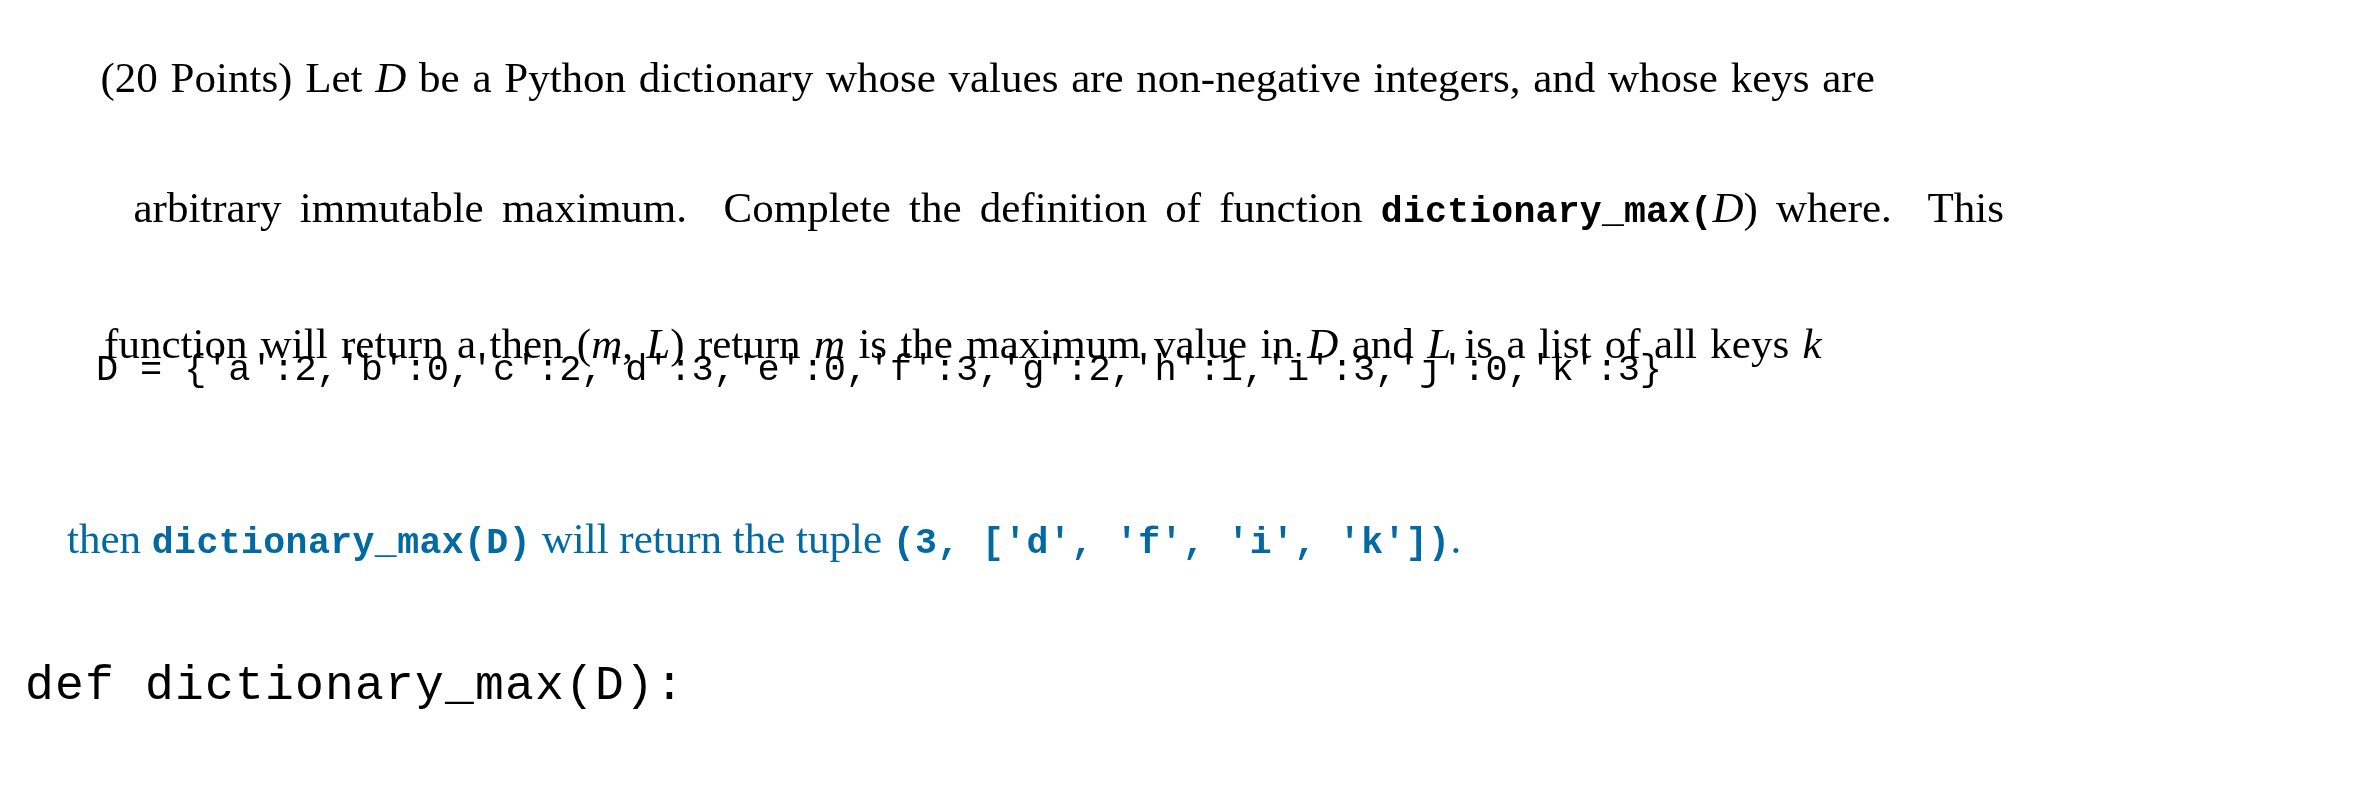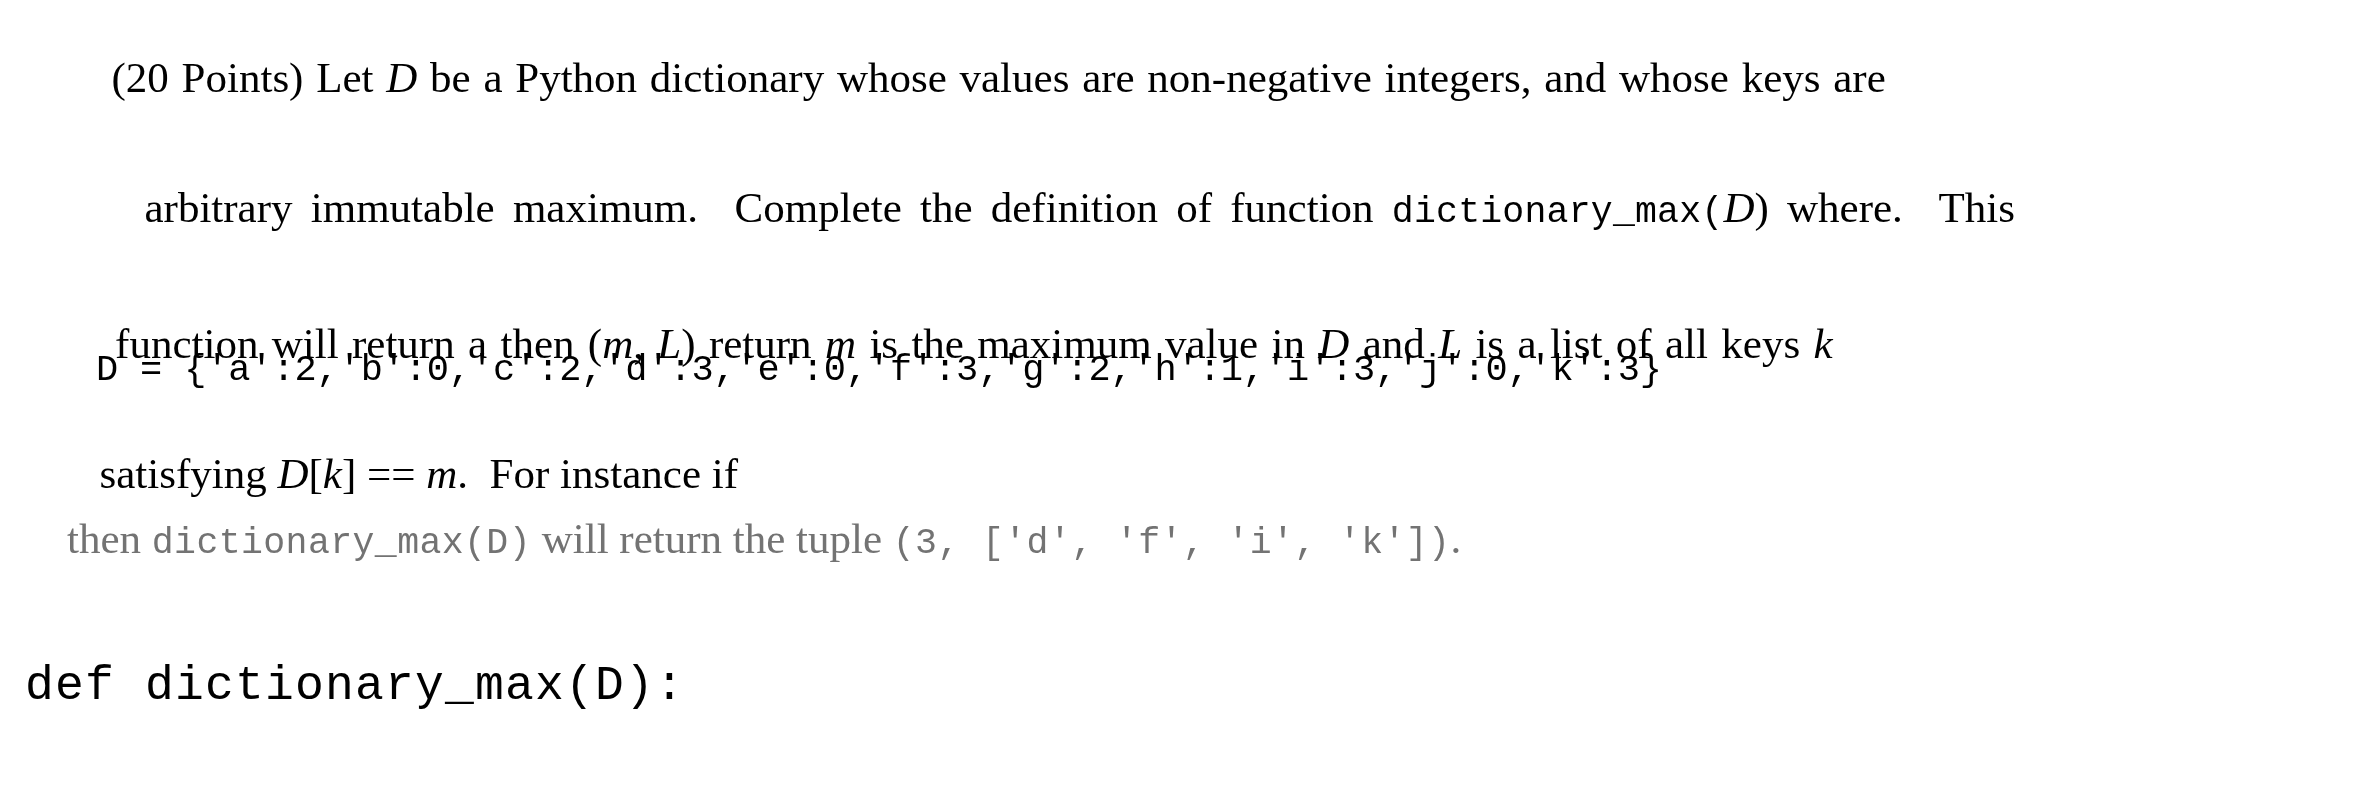--- a/index.html
+++ b/index.html
@@ -19,21 +19,21 @@
   #page {
     position: relative;
     width: 2364px;
     height: 800px;
     box-sizing: border-box;
     padding: 0;
   }
 
   .prose-block {
     position: absolute;
-    left: 35px;
+    left: 24px;
     top: 12px;
     width: 2320px;
   }
 
   .prose-line {
     font-family: "Liberation Serif", "DejaVu Serif", serif;
     font-size: 43px;
     line-height: 43.5px;
     letter-spacing: 0px;
     white-space: pre;
@@ -48,20 +48,21 @@
 
   .it {
     font-style: italic;
   }
 
   
   .mono-inline {
     font-family: "Liberation Mono", "DejaVu Sans Mono", monospace;
     font-size: 36.5px;
     letter-spacing: 0.2px;
+    font-weight: bold;
   }
 
   .code-line {
     position: absolute;
     font-family: "Liberation Mono", "DejaVu Sans Mono", monospace;
     font-size: 37px;
     line-height: 44px;
     white-space: pre;
     color: #000000;
   }
@@ -80,21 +81,21 @@
   }
 
   #then-line {
     position: absolute;
     left: 24px;
     top: 473px;
     white-space: pre;
     font-family: "Liberation Serif", "DejaVu Serif", serif;
     font-size: 43px;
     line-height: 44px;
-    color: #737373;
+    color: #0369a1;
   }
 
   #then-line .mono-inline { letter-spacing: 0.4px; }
 </style>
 </head>
 <body>
 
 <div id="page">
 
   <div class="prose-block">
@@ -104,23 +105,20 @@
     </div>
 
     <div class="prose-line j2">
       <span>arbitrary immutable maximum.  Complete the definition of function </span><span class="mono-inline">dictionary_max(</span><span class="it">D</span><span>) where.  This</span>
     </div>
 
     <div class="prose-line j3">
       <span>function will return a then (</span><span class="it">m</span><span>, </span><span class="it">L</span><span>) return </span><span class="it">m</span><span> is the maximum value in </span><span class="it">D</span><span> and </span><span class="it">L</span><span> is a list of all keys </span><span class="it">k</span>
     </div>
 
-    <div class="prose-line j4">
-      <span>satisfying </span><span class="it">D</span><span>[</span><span class="it">k</span><span>] == </span><span class="it">m</span><span>.  For instance if</span>
-    </div>
 
   </div>
 
   <div class="code-line" id="dict-example">D = {'a':2,'b':0,'c':2,'d':3,'e':0,'f':3,'g':2,'h':1,'i':3,'j':0,'k':3}</div>
 
   <div id="then-line">
     <span>then</span><span> </span><span class="mono-inline">dictionary_max(D)</span><span> will return the tuple </span><span class="mono-inline">(3, ['d', 'f', 'i', 'k'])</span><span>.</span>
   </div>
 
   <div class="code-line" id="def-line">def dictionary_max(D):</div>

